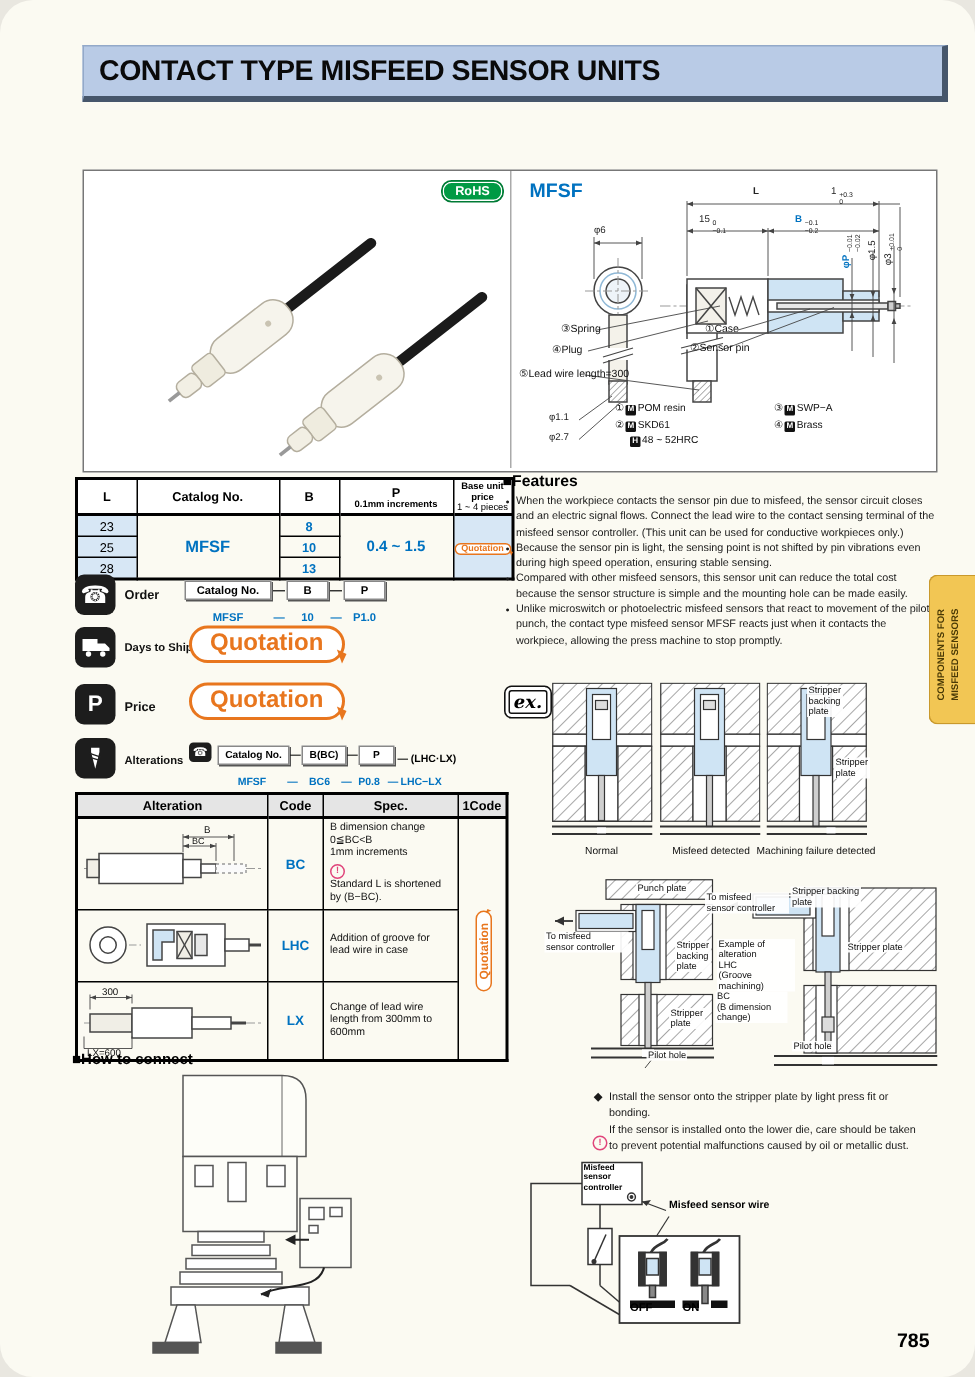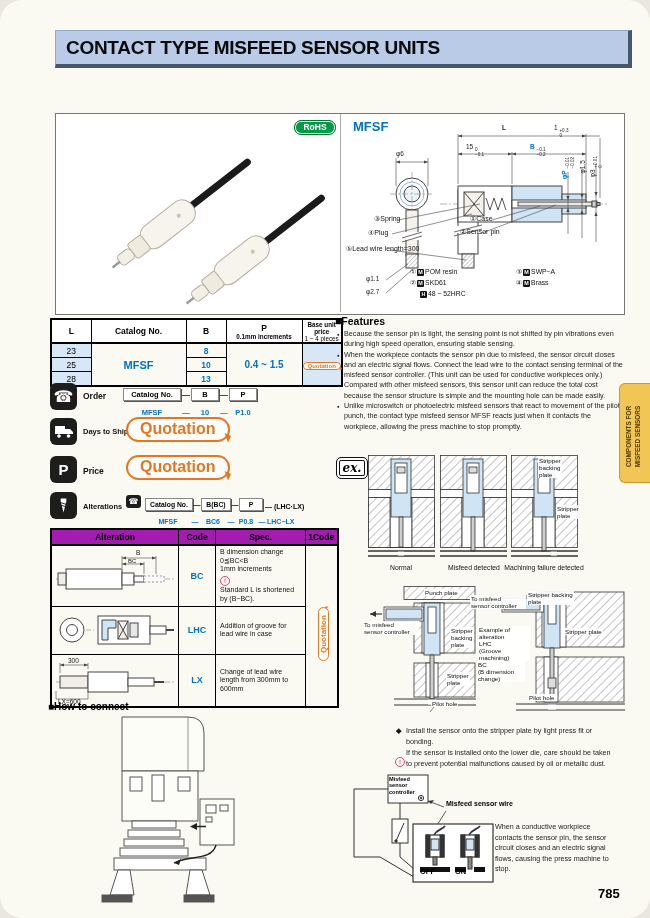--- a/index.html
+++ b/index.html
@@ -56,21 +56,21 @@
     border-radius:6px;color:#fff;}
   .rowlabel{font-size:8.5px;font-weight:bold;color:#111;white-space:nowrap;}
   .obox{display:inline-block;border:1px solid #888;box-shadow:1px 1px 0 #555;background:#fff;font-size:7.5px;
     font-weight:bold;height:11px;line-height:11px;text-align:center;vertical-align:middle;}
   .odash{display:inline-block;font-size:8px;font-weight:bold;text-align:center;vertical-align:middle;}
   .oex{display:inline-block;font-size:7.5px;font-weight:bold;color:#0072c0;text-align:center;}
 
   
   .alt{left:50px;top:528px;border:2px solid #000;}
   .alt th,.alt td{border:1px solid #000;padding:0;}
-  .alt th{height:14px;font-size:8.5px;background:#a21caf;border-bottom:2px solid #000;}
+  .alt th{height:14px;font-size:8.5px;background:#e5e5e5;border-bottom:2px solid #000;}
   .alt td{vertical-align:middle;}
   .code{color:#0072c0;font-weight:bold;font-size:9px;text-align:center;}
   .specc{font-size:7px;line-height:8.6px;padding:2px 2px 2px 4px;color:#111;}
   .caution{display:inline-block;width:8px;height:8px;border:1px solid #e0457b;border-radius:50%;color:#e0457b;
     font-size:6px;line-height:8px;text-align:center;font-weight:bold;}
   .vq{transform:rotate(-90deg);transform-origin:center;}
 
   
   .feat-h{font-size:10.5px;font-weight:bold;color:#000;}
   .feat-item{position:relative;padding-left:7px;font-size:7.2px;line-height:10.3px;color:#1a1a1a;}
@@ -432,22 +432,22 @@
             <div class="specc pre">Change of lead wire
 length from 300mm to
 600mm</div>
           </td>
   </tr>
 </tbody>
     </table>
 
 <div class="abs feat-h" style="left:335px;top:315px">■Features</div>
 <div class="abs" style="left:337px;top:329px;width:287px">
+  <div class="feat-item">When the workpiece contacts the sensor pin due to misfeed, the sensor circuit closes and an electric signal flows. Connect the lead wire to the contact sensing terminal of the misfeed sensor controller. (This unit can be used for conductive workpieces only.)</div>
   <div class="feat-item">Because the sensor pin is light, the sensing point is not shifted by pin vibrations even during high speed operation, ensuring stable sensing.</div>
-  <div class="feat-item">When the workpiece contacts the sensor pin due to misfeed, the sensor circuit closes and an electric signal flows. Connect the lead wire to the contact sensing terminal of the misfeed sensor controller. (This unit can be used for conductive workpieces only.)</div>
   <div class="feat-item">Compared with other misfeed sensors, this sensor unit can reduce the total cost because the sensor structure is simple and the mounting hole can be made easily.</div>
   <div class="feat-item">Unlike microswitch or photoelectric misfeed sensors that react to movement of the pilot punch, the contact type misfeed sensor MFSF reacts just when it contacts the workpiece, allowing the press machine to stop promptly.</div>
 </div>
 
 <div class="abs exlogo" style="left:336px;top:457px">ex.</div>
 
 <svg class="abs" style="left:368px;top:455px" width="67" height="107" viewBox="0 0 67 107">
   <g stroke="#333" stroke-width="0.8">
     <rect x="0.5" y="0.5" width="66" height="34" fill="url(#hatch)"></rect>
     <rect x="0.5" y="34.5" width="66" height="8" fill="#fff"></rect>
@@ -610,25 +610,20 @@
     <rect x="115" y="96" width="11" height="5" fill="#111" stroke="none"></rect>
     <rect x="134" y="96" width="11" height="5" fill="#111" stroke="none"></rect>
   </g>
 </svg>
 <div class="abs pre ctr" style="left:389px;top:776px;width:38px;font-size:5.6px;line-height:6.4px;font-weight:bold">Misfeed
 sensor
 controller</div>
 <div class="abs" style="left:446px;top:800px;font-size:7px;font-weight:bold">Misfeed sensor wire</div>
 <div class="abs ctr bold" style="left:420px;top:867px;width:26px;font-size:7.5px">OFF</div>
 <div class="abs ctr bold" style="left:455px;top:867px;width:26px;font-size:7.5px">ON</div>
-<div class="abs notetext pre" style="left:495px;top:822px;width:136px">When a conductive workpiece
-contacts the sensor pin, the sensor
-circuit closes and an electric signal
-flows, causing the press machine to
-stop.</div>
 
 <div class="abs sec-h" style="left:48px;top:701px">■How to connect</div>
 <svg class="abs" style="left:60px;top:713px" width="195" height="192" viewBox="0 0 195 192">
   <g stroke="#555" fill="#fdfdf8" stroke-width="1">
     <path d="M62,4 H128 Q144,4 144,20 V58 H62 Z"></path>
     <line x1="128" y1="4" x2="128" y2="58" stroke-width="0.6"></line>
     <rect x="62" y="58" width="76" height="50"></rect>
     <rect x="70" y="64" width="12" height="14" fill="#fff"></rect>
     <rect x="118" y="64" width="12" height="14" fill="#fff"></rect>
     <rect x="92" y="62" width="12" height="26" fill="#fff"></rect>

